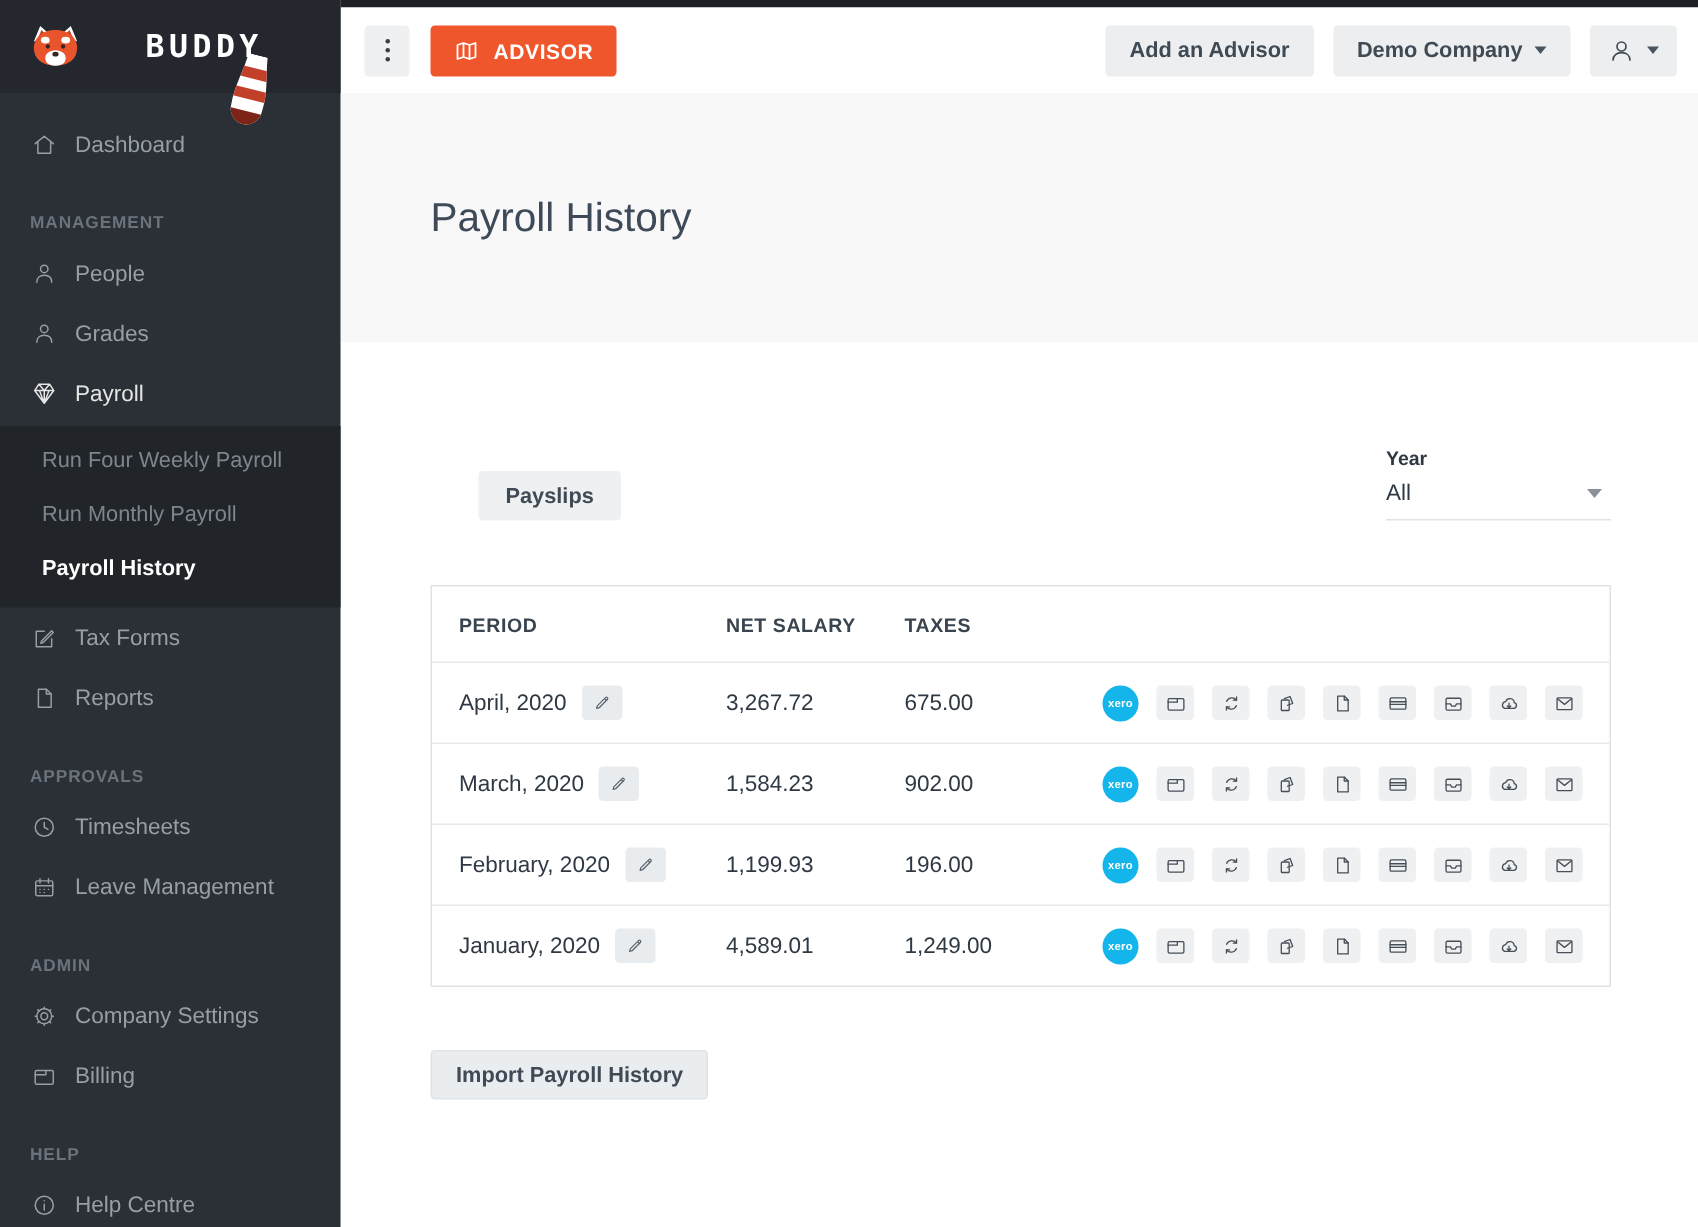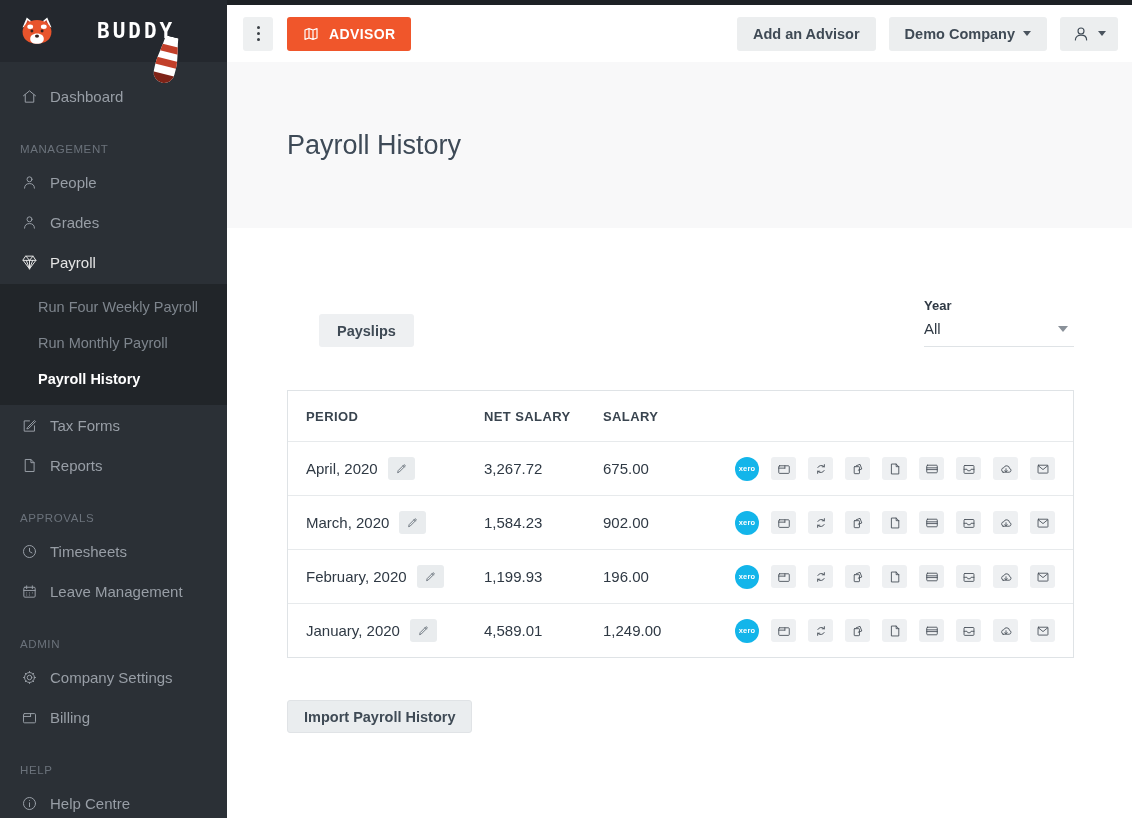--- a/index.html
+++ b/index.html
@@ -9,23 +9,23 @@
 
   
   .sidebar { width:227px; flex-shrink:0; background:#2b3036; position:relative; }
   .sidebar-logo { height:62px; background:#24282e; display:flex; align-items:center; padding:0 0 0 20px; position:relative; }
   .brand-text { font-family:"DejaVu Sans Mono", monospace; font-weight:700; font-size:21px; letter-spacing:3px; color:#fff; margin-left:43px; }
   .tail { position:absolute; left:152px; top:36px; transform:rotate(14deg); z-index:3; }
   .nav { padding-top:14px; }
   .nav-item { height:40px; display:flex; align-items:center; padding-left:20px; color:#989ea6; font-size:15px; cursor:pointer; }
   .nav-item .ni { width:18px; height:18px; margin-right:12px; display:flex; align-items:center; justify-content:center; }
   .nav-item.active-parent { color:#e5e5e5; }
-  .section-header { margin-top:20px; height:26px; display:flex; align-items:center; padding-left:20px; font-size:11.5px; font-weight:400; letter-spacing:0.6px; color:#6b727b; }
+  .section-header { margin-top:20px; height:26px; display:flex; align-items:center; padding-left:20px; font-size:11.5px; font-weight:700; letter-spacing:0.6px; color:#6b727b; }
   .submenu { background:#212529; padding:5px 0 8px; margin-top:2px; }
-  .submenu-item { height:36px; display:flex; align-items:center; padding-left:38px; font-size:14.5px; color:#7e858d; cursor:pointer; }
+  .submenu-item { height:36px; display:flex; align-items:center; padding-left:28px; font-size:14.5px; color:#7e858d; cursor:pointer; }
   .submenu-item.active { color:#ffffff; font-weight:700; }
   svg.icn { stroke:currentColor; fill:none; stroke-width:1.4; stroke-linecap:round; stroke-linejoin:round; }
 
   
   .main { flex:1; display:flex; flex-direction:column; background:#fff; min-width:0; }
   .top-strip { height:5px; background:#1d2125; }
   .topbar { height:57px; display:flex; align-items:center; background:#fff; padding:0 14px 0 16px; }
   .kebab-btn { width:30px; height:34px; background:#eef0f1; border:none; border-radius:3px; display:flex; flex-direction:column; align-items:center; justify-content:center; gap:3px; cursor:pointer; }
   .kebab-btn i { width:3px; height:3px; border-radius:50%; background:#3a3f45; }
   .advisor-btn { margin-left:14px; height:34px; background:#f0562b; color:#fff; border:none; border-radius:3px; font-weight:700; font-size:14px; letter-spacing:0.4px; padding:0 15px; display:flex; align-items:center; gap:9px; cursor:pointer; font-family:inherit; }
@@ -276,21 +276,21 @@
             <span class="year-value">All</span>
             <span class="year-caret"></span>
           </div>
         </div>
       </div>
 
       <div class="ptable">
         <div class="trow thead">
           <div class="th">PERIOD</div>
           <div class="th">NET SALARY</div>
-          <div class="th">SALARY</div>
+          <div class="th">TAXES</div>
           <div class="th"></div>
         </div>
         <div class="tbody">
   <div class="trow">
     <div class="cell">
       <span>April, 2020</span>
       <button class="pencil-btn">
         <span style="display:flex;">
           <svg width="13" height="13" viewBox="0 0 24 24">
                       <path d="M5 19 L5.9 15.8 L16 5.7 A1.6 1.6 0 0 1 18.3 8 L8.2 18.1 Z M14.8 6.9 L17.1 9.2"></path>

